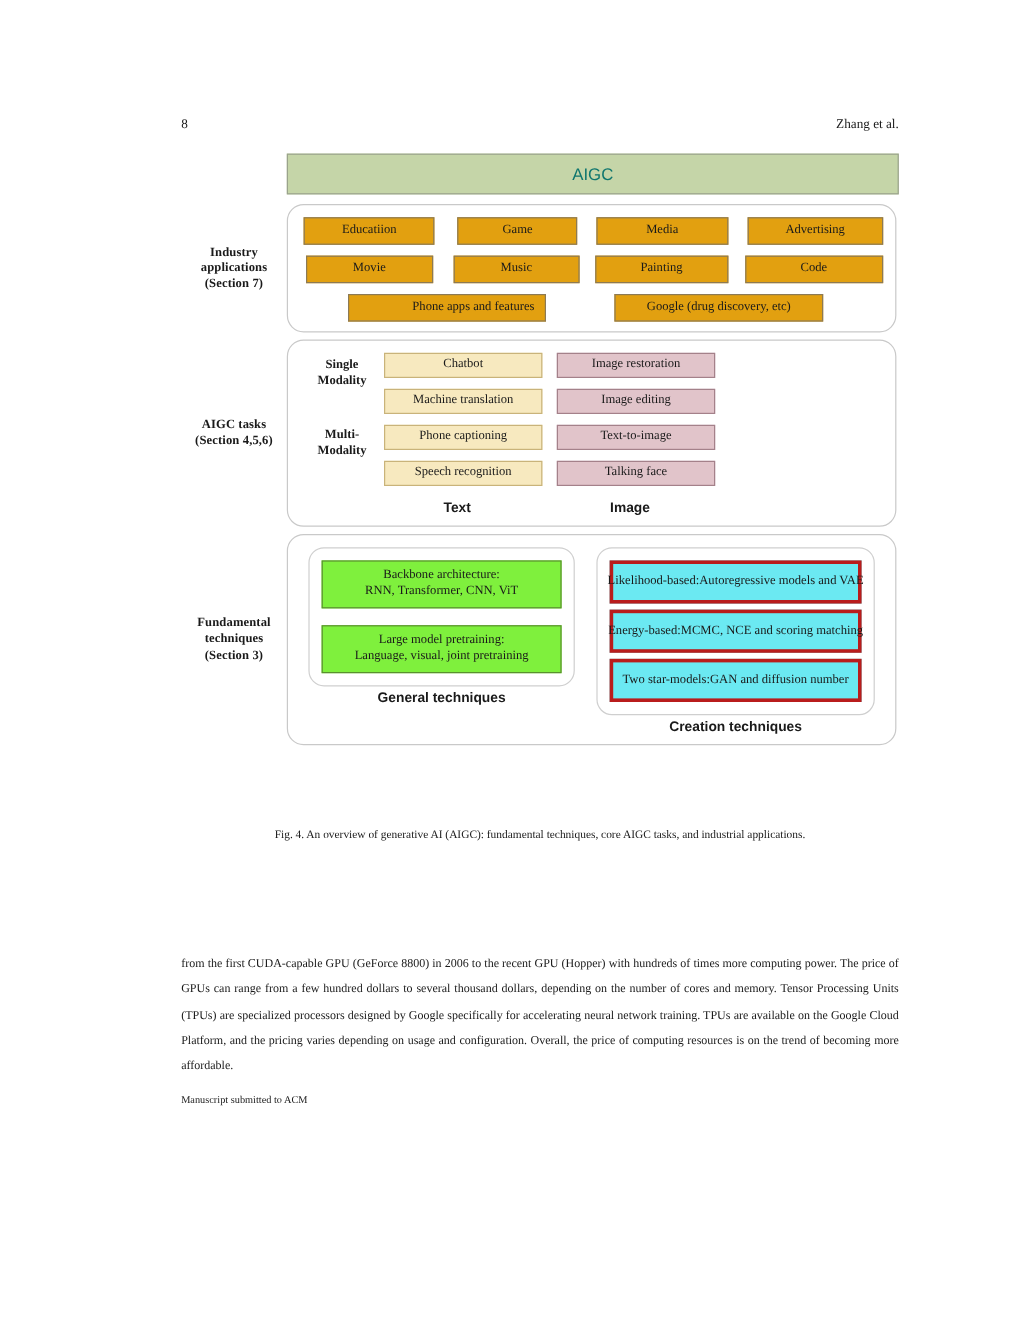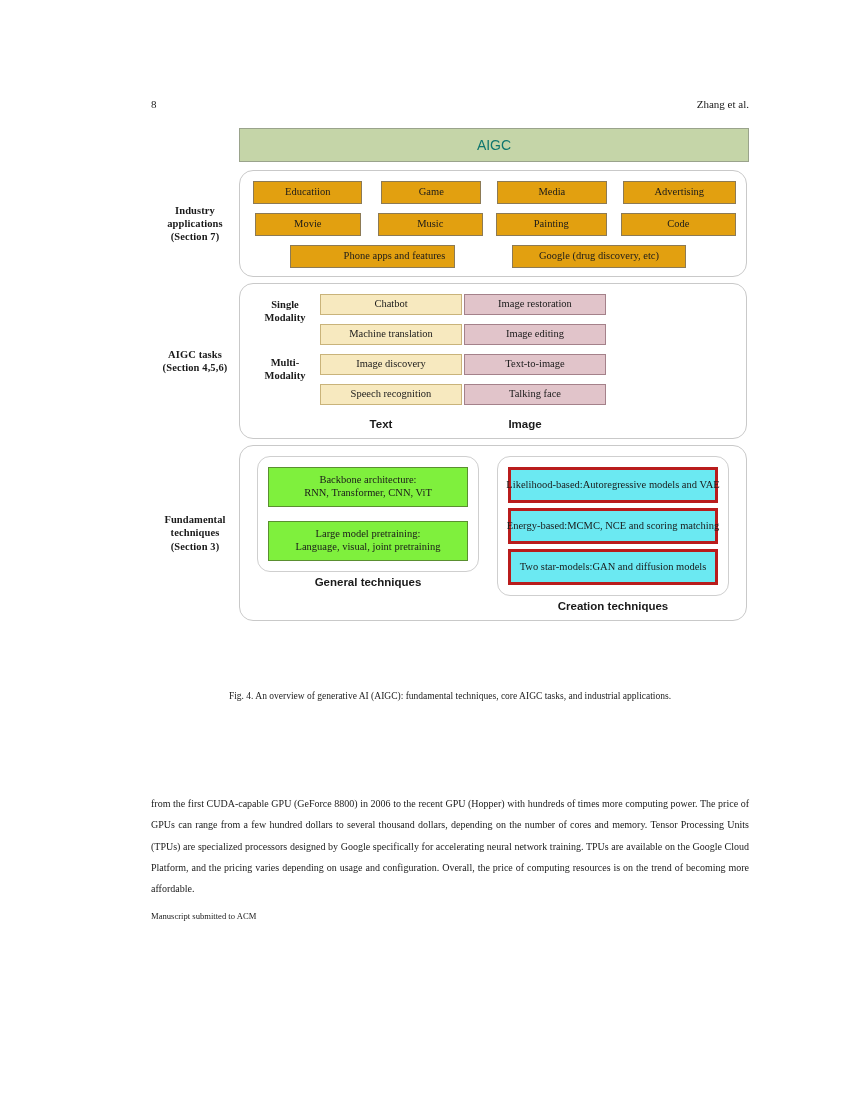--- a/index.html
+++ b/index.html
@@ -183,21 +183,21 @@
     display: flex;
     gap: 22px;
     flex: 1 1 auto;
   }
   .task-col {
     width: 122px;
     display: flex;
     flex-direction: column;
     gap: 9px;
   }
-  .task-col .chip { width: 142px; }
+  .task-col .chip { width: 132px; }
   .task-col .colhead {
     margin-top: 4px;
     text-align: center;
     font-family: "Liberation Sans", "DejaVu Sans", sans-serif;
     font-weight: bold;
     font-size: 11.5px;
   }
 
   
   .fund-body {
@@ -313,21 +313,21 @@
             <div>Multi-</div>
             <div>Modality</div>
           </div>
         </div>
 
         <div class="task-cols">
 
           <div class="task-col">
             <div class="chip cream">Chatbot</div>
             <div class="chip cream">Machine translation</div>
-            <div class="chip cream">Image discovery</div>
+            <div class="chip cream">Phone captioning</div>
             <div class="chip cream">Speech recognition</div>
             <div class="colhead">Text</div>
           </div>
 
           <div class="task-col">
             <div class="chip pink">Image restoration</div>
             <div class="chip pink">Image editing</div>
             <div class="chip pink">Text-to-image</div>
             <div class="chip pink">Talking face</div>
             <div class="colhead">Image</div>
@@ -370,21 +370,21 @@
               <span class="ln">Autoregressive models and VAE</span>
             </div>
             <div class="stackgap sm"></div>
             <div class="chip cyan">
               <span class="ln">Energy-based:</span>
               <span class="ln">MCMC, NCE and scoring matching</span>
             </div>
             <div class="stackgap sm"></div>
             <div class="chip cyan">
               <span class="ln">Two star-models:</span>
-              <span class="ln">GAN and diffusion models</span>
+              <span class="ln">GAN and diffusion number</span>
             </div>
           </div>
           <div class="sub-label">Creation techniques</div>
         </div>
 
       </div>
     </div>
   </div>
 
 </div>

